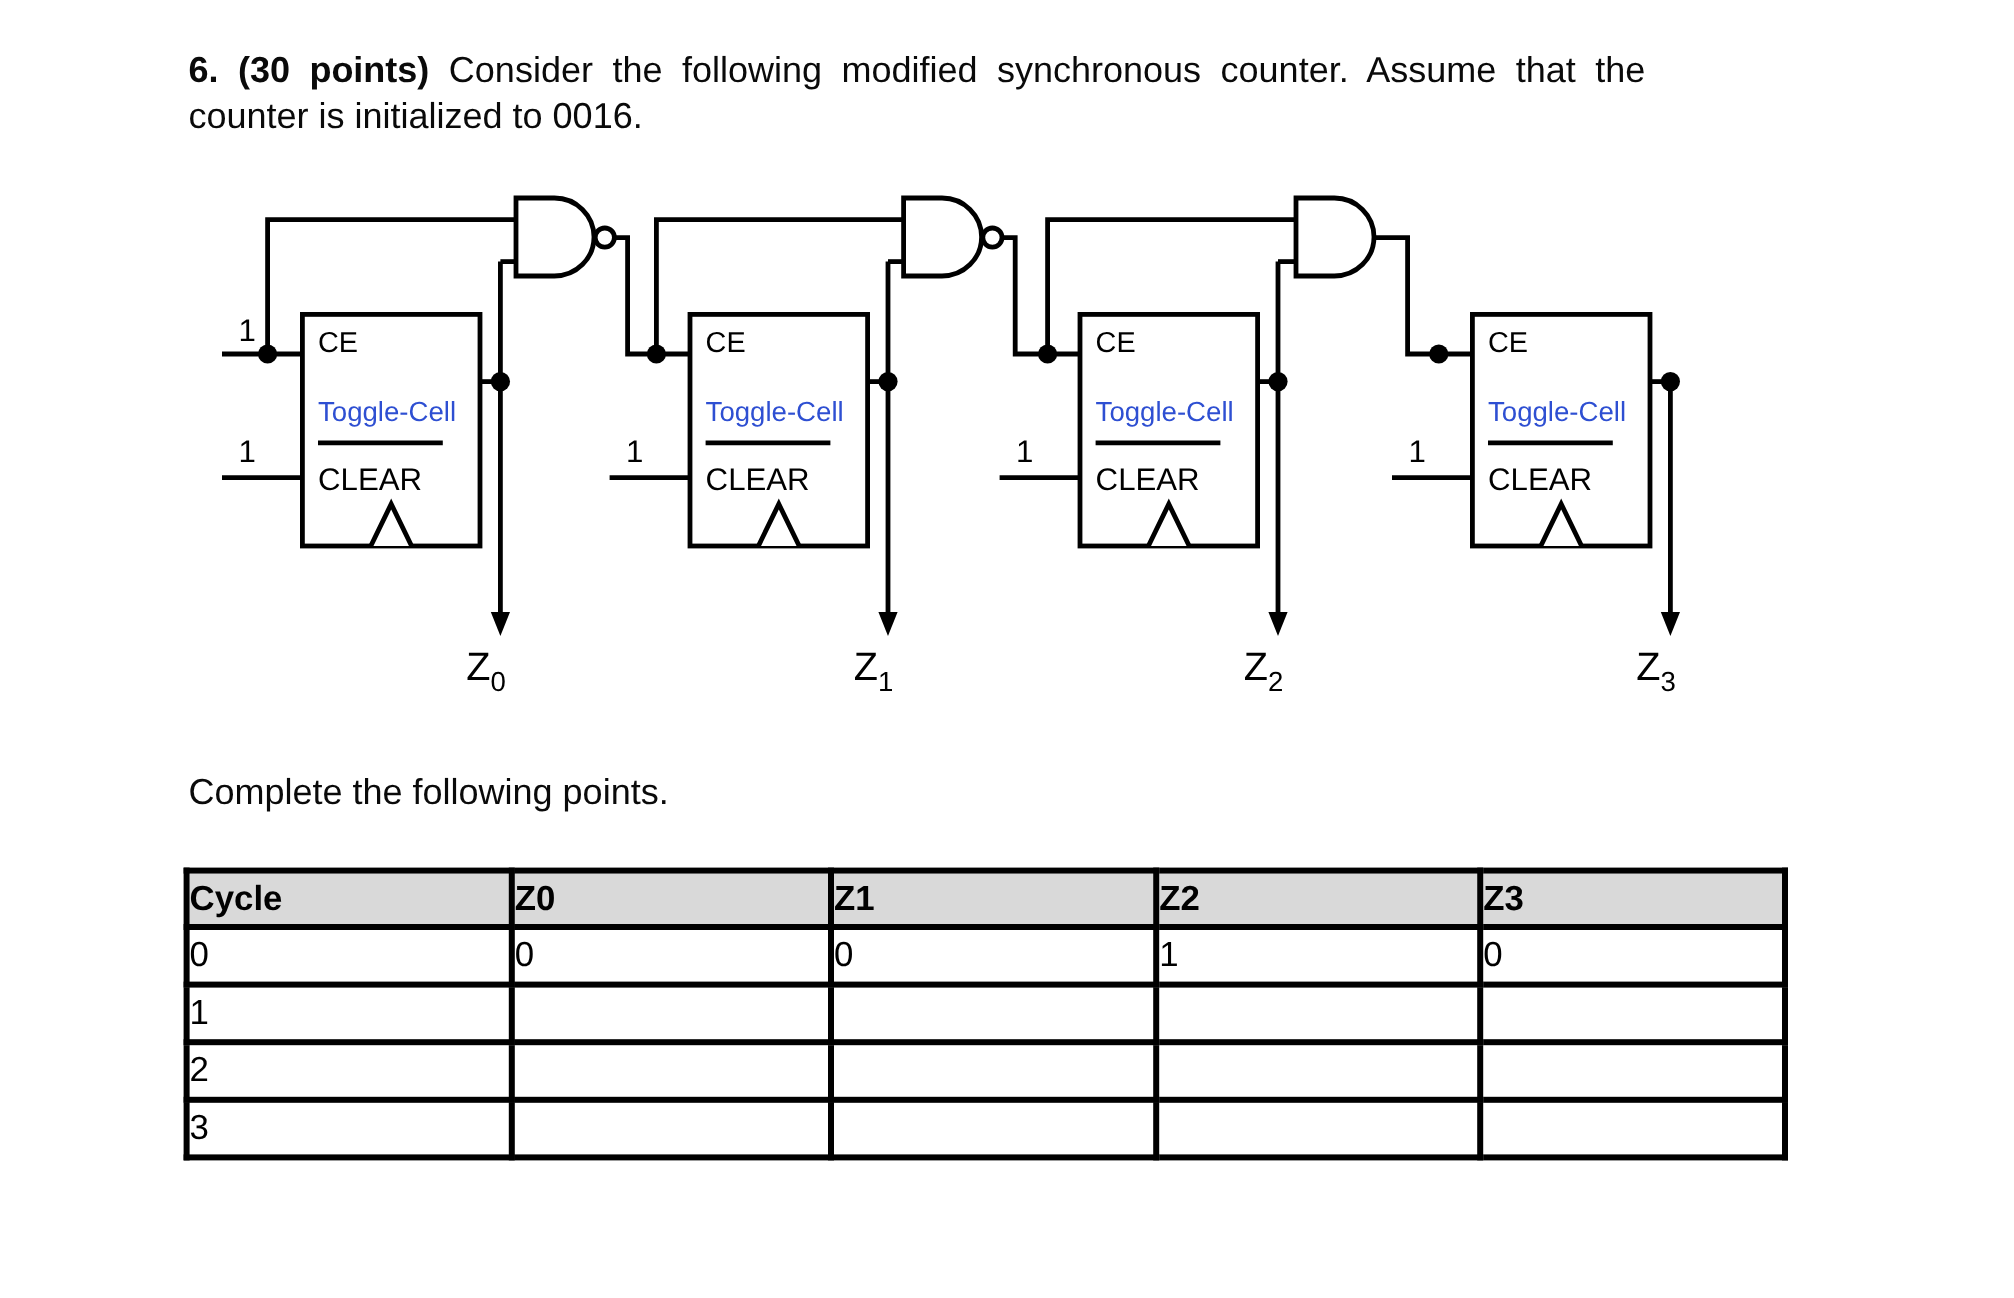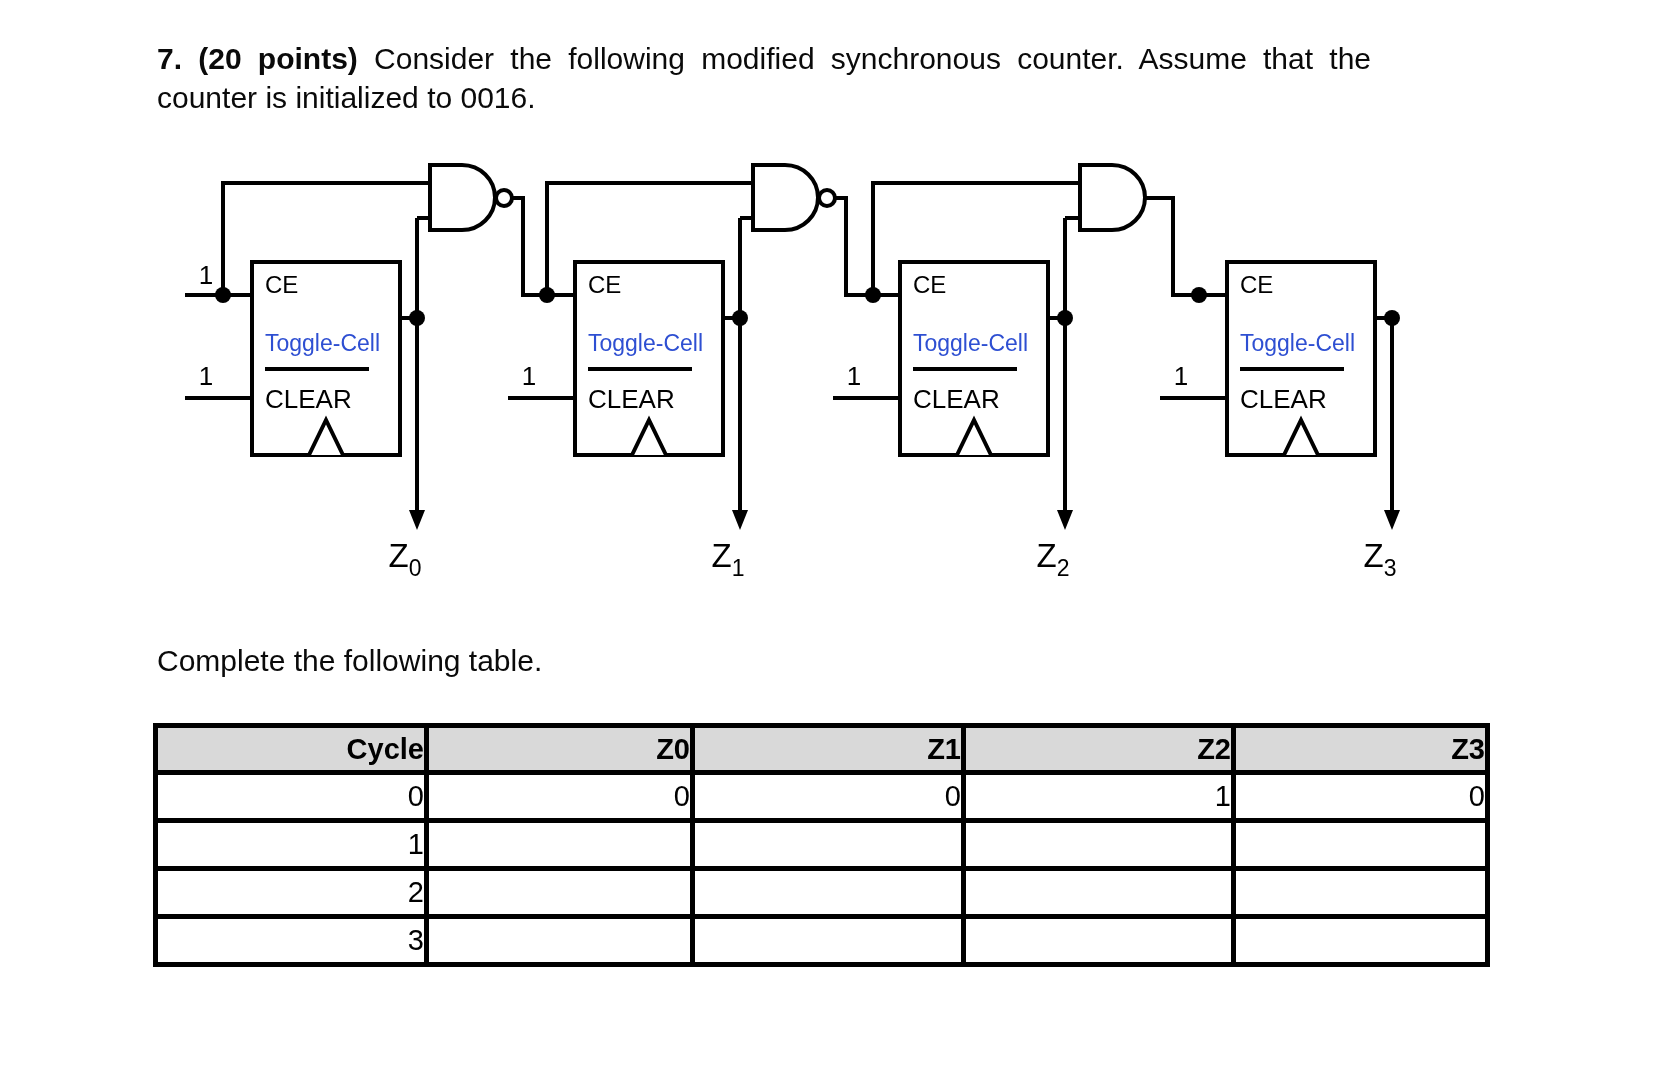--- a/index.html
+++ b/index.html
@@ -14,32 +14,32 @@
   .heading b{font-weight:bold;}
   .circuit-svg{position:absolute;left:0;top:0;}
   .caption{
     position:absolute;left:157px;top:644px;font-size:30px;color:#0a0a0a;
   }
   table.answer{
     position:absolute;left:153px;top:723px;width:1332px;
     border-collapse:collapse;table-layout:fixed;
   }
   table.answer th,table.answer td{
-    border:5px solid #000;text-align:right;vertical-align:middle;
+    border:5px solid #000;text-align:left;vertical-align:middle;
     font-size:29px;padding:0;overflow:hidden;
   }
   table.answer th{background:#d9d9d9;font-weight:bold;height:42px;}
   table.answer td{background:#ffffff;height:43px;}
   svg text{font-family:"Liberation Sans",sans-serif;}
 </style>
 </head>
 <body>
 
 <div class="heading">
-  <b>7. (20 points)</b><span> Consider the following modified synchronous counter. Assume that the counter is initialized to 0016.</span>
+  <b>6. (30 points)</b><span> Consider the following modified synchronous counter. Assume that the counter is initialized to 0016.</span>
 </div>
 
 <svg class="circuit-svg" width="1678" height="615" viewBox="0 0 1678 615">
   <g stroke="#000" stroke-width="4" fill="none">
 
     <path d="M223 295 V183 H430"></path>
     <path d="M547 295 V183 H753"></path>
     <path d="M873 295 V183 H1080"></path>
 
     <path d="M417 218 H430"></path>
@@ -136,21 +136,21 @@
     <text x="1240" y="351" font-size="23" fill="#2e4fd2">Toggle-Cell</text>
     <text x="1240" y="408" font-size="26">CLEAR</text>
 
     <text x="405" y="567" font-size="33" text-anchor="middle"><tspan>Z</tspan><tspan font-size="23" dy="9">0</tspan></text>
     <text x="728" y="567" font-size="33" text-anchor="middle"><tspan>Z</tspan><tspan font-size="23" dy="9">1</tspan></text>
     <text x="1053" y="567" font-size="33" text-anchor="middle"><tspan>Z</tspan><tspan font-size="23" dy="9">2</tspan></text>
     <text x="1380" y="567" font-size="33" text-anchor="middle"><tspan>Z</tspan><tspan font-size="23" dy="9">3</tspan></text>
   </g>
 </svg>
 
-<div class="caption">Complete the following table.</div>
+<div class="caption">Complete the following points.</div>
 
 <table class="answer">
   <colgroup>
     <col style="width:271px">
       <col style="width:266px">
       <col style="width:271px">
       <col style="width:270px">
       <col style="width:254px">
   </colgroup>
   <thead>

